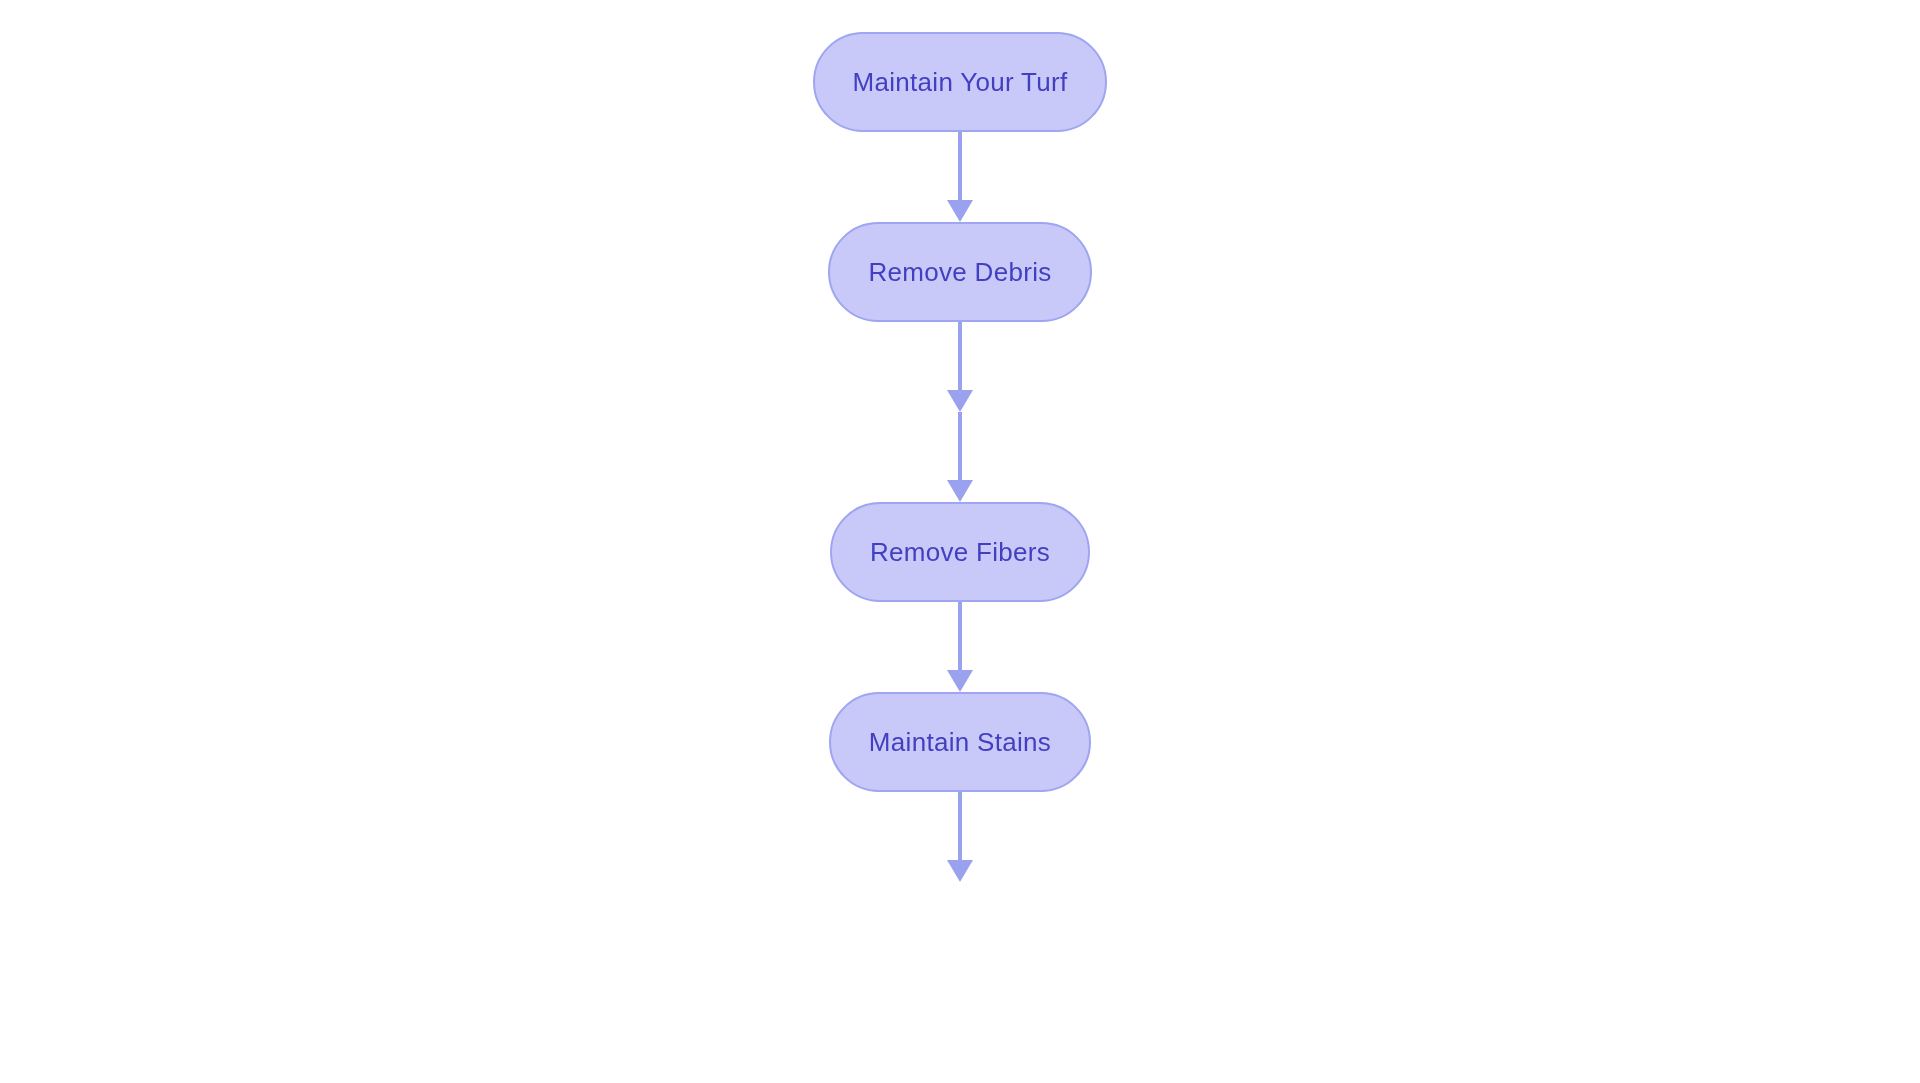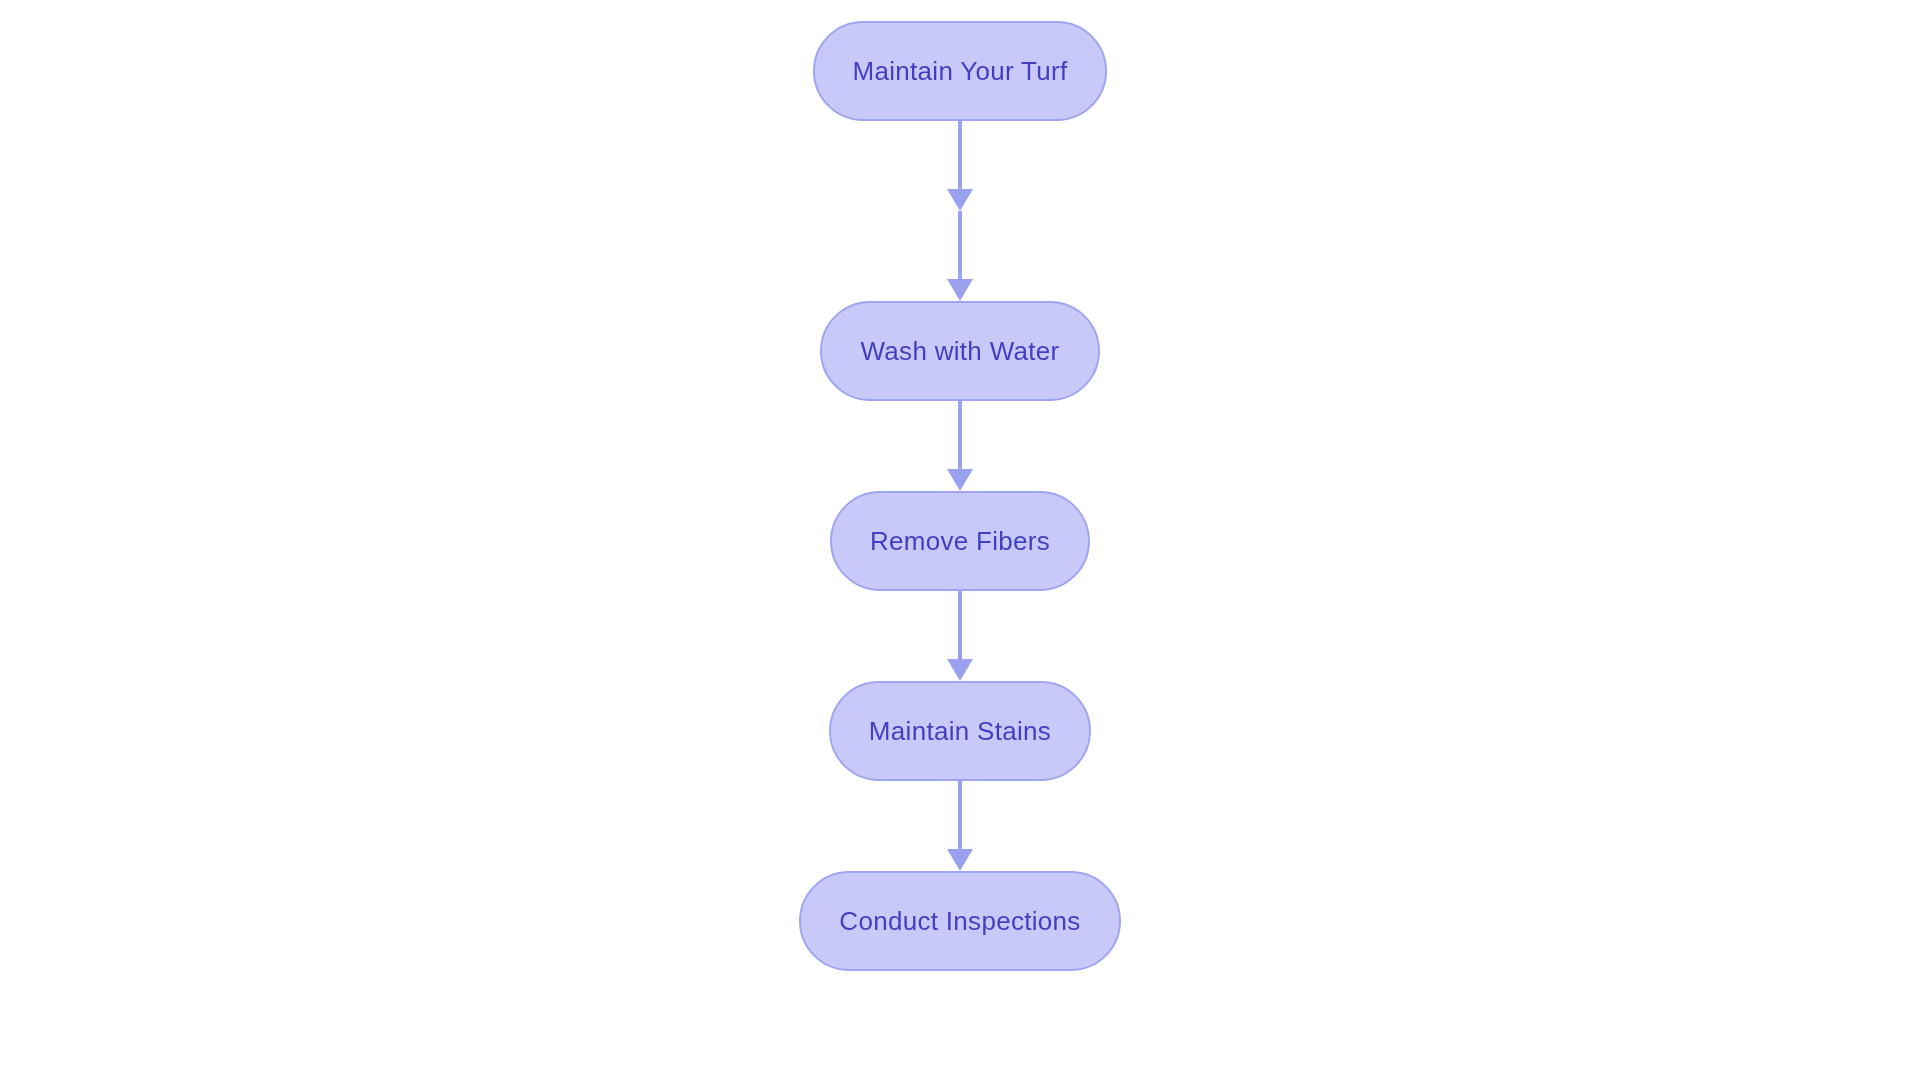--- a/index.html
+++ b/index.html
@@ -11,21 +11,21 @@
     height: 1083px;
     background: var(--canvas-bg, #ffffff);
     overflow: hidden;
     font-family: "Liberation Sans", sans-serif;
   }
   .canvas {
     position: relative;
     width: 1920px;
     height: 1083px;
     box-sizing: border-box;
-    padding-top: 21px;
+    padding-top: 32px;
     display: flex;
     flex-direction: column;
     align-items: center;
   }
   .node {
     height: 100px;
     min-height: 100px;
     box-sizing: border-box;
     padding: 0 38px;
     border-radius: 50px;
@@ -64,41 +64,38 @@
 <body>
 
 <div class="canvas">
     <div class="node">
       <span>Maintain Your Turf</span>
     </div>
     <div class="arrow">
       <div class="arrow-line"></div>
       <div class="arrow-head"></div>
     </div>
+    <div class="node">
+      <span>Remove Debris</span>
+    </div>
     <div class="arrow">
       <div class="arrow-line"></div>
       <div class="arrow-head"></div>
-    </div>
-    <div class="node">
-      <span>Wash with Water</span>
     </div>
     <div class="arrow">
       <div class="arrow-line"></div>
       <div class="arrow-head"></div>
     </div>
     <div class="node">
       <span>Remove Fibers</span>
     </div>
     <div class="arrow">
       <div class="arrow-line"></div>
       <div class="arrow-head"></div>
     </div>
     <div class="node">
       <span>Maintain Stains</span>
     </div>
     <div class="arrow">
       <div class="arrow-line"></div>
       <div class="arrow-head"></div>
     </div>
-    <div class="node">
-      <span>Conduct Inspections</span>
-    </div>
   </div>
 
 </body></html>

